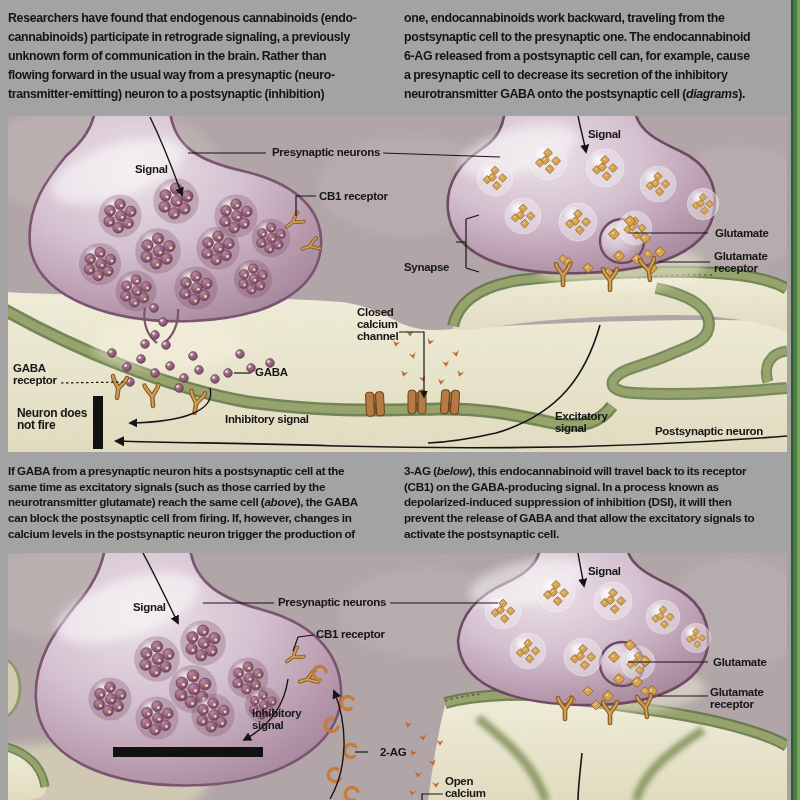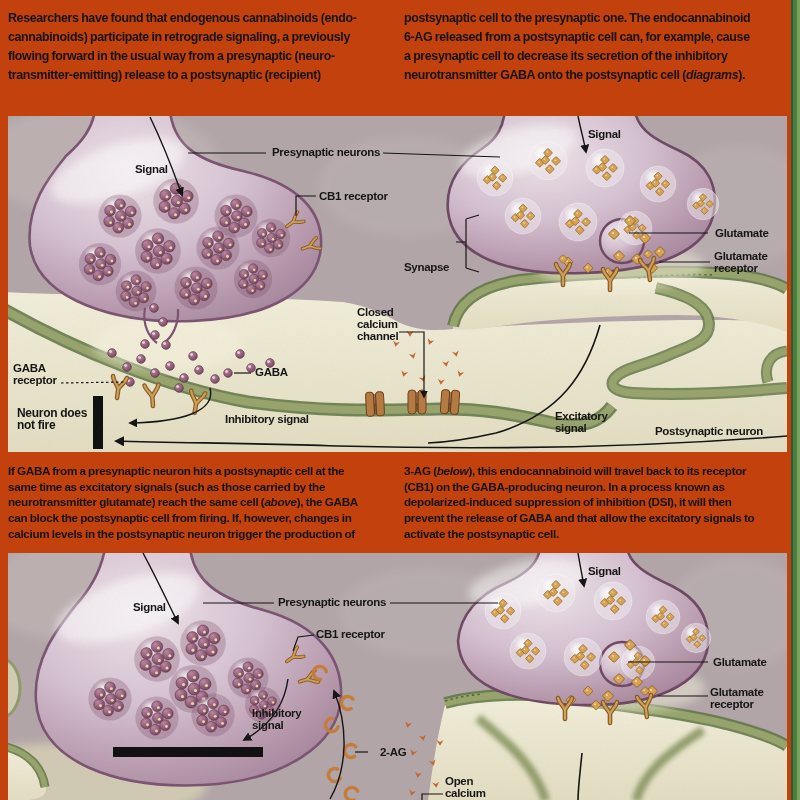--- a/index.html
+++ b/index.html
@@ -1,16 +1,16 @@
 <!DOCTYPE html>
 <html><head>
 <meta charset="utf-8">
 <style>
   html,body{margin:0;padding:0;background:#ffffff;}
-  #stage{position:relative;width:800px;height:800px;background:#c2410c;overflow:hidden;
+  #stage{position:relative;width:800px;height:800px;background:#a3a3a3;overflow:hidden;
          font-family:"Liberation Sans","DejaVu Sans",sans-serif;}
   .tcol{position:absolute;color:#141414;font-weight:bold;font-size:12.4px;line-height:19px;
         letter-spacing:-0.35px;word-spacing:-0.5px;}
   .tcol.mid{font-size:11.7px;line-height:15.7px;letter-spacing:-0.3px;}
   .tcol div{white-space:nowrap;}
   .diag{position:absolute;overflow:hidden;}
   .diag svg{position:absolute;left:0;top:0;}
   .lb{position:absolute;font-weight:bold;font-size:11.5px;line-height:12px;
       letter-spacing:-0.3px;color:#161616;white-space:nowrap;z-index:5;}
   .lb.w{white-space:normal;}
@@ -20,24 +20,26 @@
 </head>
 <body>
 
 <div id="stage">
 
   <div id="green-strip"></div>
 
   <div class="tcol" style="left:8px;top:9px;width:386px;">
       <div><span>Researchers have found that endogenous cannabinoids (endo-</span></div>
       <div><span>cannabinoids) participate in retrograde signaling, a previously</span></div>
+      <div><span>unknown form of communication in the brain. Rather than</span></div>
       <div><span>flowing forward in the usual way from a presynaptic (neuro-</span></div>
-      <div><span>transmitter-emitting) release to a postsynaptic (recipient)</span></div>
+      <div><span>transmitter-emitting) neuron to a postsynaptic (inhibition)</span></div>
     </div>
   <div class="tcol" style="left:404px;top:9px;width:386px;">
+      <div><span>one, endocannabinoids work backward, traveling from the</span></div>
       <div><span>postsynaptic cell to the presynaptic one. The endocannabinoid</span></div>
       <div><span>6-AG released from a postsynaptic cell can, for example, cause</span></div>
       <div><span>a presynaptic cell to decrease its secretion of the inhibitory</span></div>
       <div><span>neurotransmitter GABA onto the postsynaptic cell (</span><i>diagrams</i><span>).</span></div>
     </div>
 
   <div class="diag" style="left:8px;top:116px;width:779px;height:336px;">
     <svg width="779" height="336" viewBox="0 0 779 336">
       <defs>
         <radialGradient id="gBulb" cx="35%" cy="28%" r="85%">
@@ -291,21 +293,21 @@
 
   <div class="tcol mid" style="left:8px;top:463px;width:392px;">
       <div><span>If GABA from a presynaptic neuron hits a postsynaptic cell at the</span></div>
       <div><span>same time as excitatory signals (such as those carried by the</span></div>
       <div><span>neurotransmitter glutamate) reach the same cell (</span><i>above</i><span>), the GABA</span></div>
       <div><span>can block the postsynaptic cell from firing. If, however, changes in</span></div>
       <div><span>calcium levels in the postsynaptic neuron trigger the production of</span></div>
     </div>
   <div class="tcol mid" style="left:404px;top:463px;width:386px;">
       <div><span>3-AG (</span><i>below</i><span>), this endocannabinoid will travel back to its receptor</span></div>
-      <div><span>(CB1) on the GABA-producing neuron. In a process known as</span></div>
+      <div><span>(CB1) on the GABA-producing signal. In a process known as</span></div>
       <div><span>depolarized-induced suppression of inhibition (DSI), it will then</span></div>
       <div><span>prevent the release of GABA and that allow the excitatory signals to</span></div>
       <div><span>activate the postsynaptic cell.</span></div>
     </div>
 
   <div class="diag" style="left:8px;top:553px;width:779px;height:247px;">
     <svg width="779" height="247" viewBox="0 0 779 247">
       <rect width="779" height="247" fill="#b2a6a8"></rect>
       <ellipse cx="80" cy="40" rx="110" ry="50" fill="#c6bbbb" opacity="0.5" filter="url(#soft2)"></ellipse>
       <ellipse cx="420" cy="60" rx="90" ry="45" fill="#c3b8b9" opacity="0.4" filter="url(#soft2)"></ellipse>

